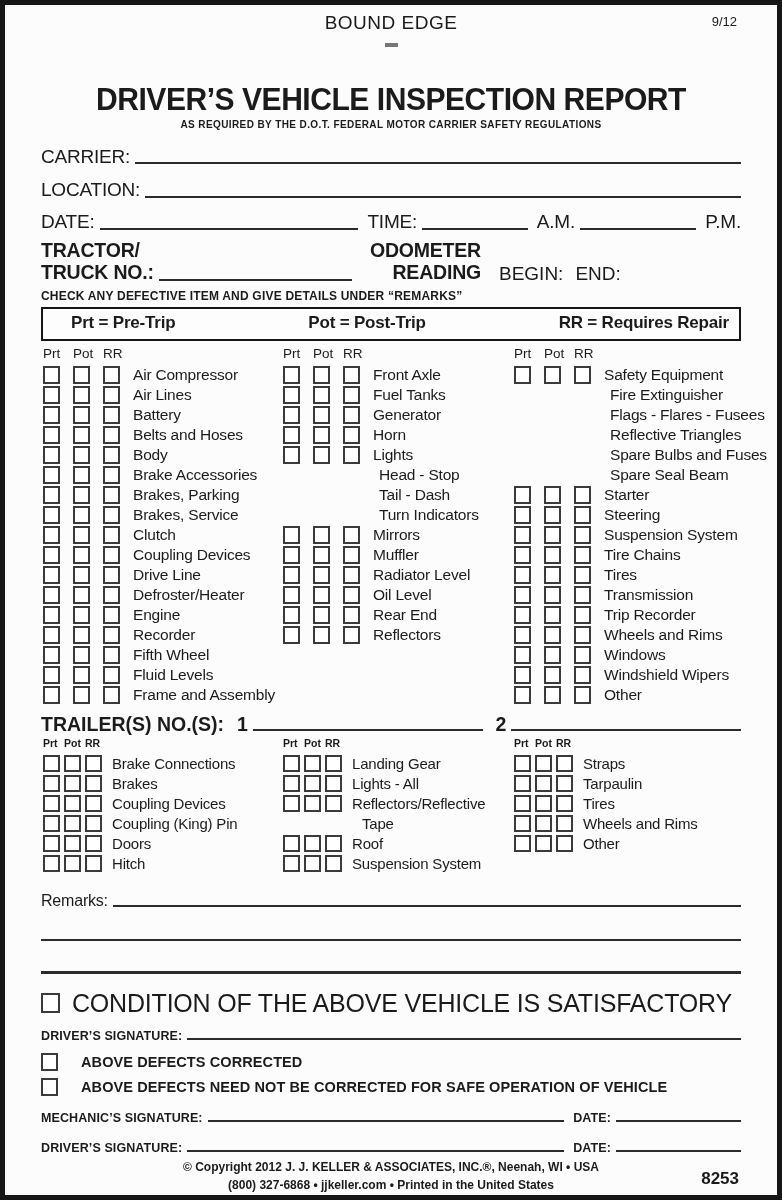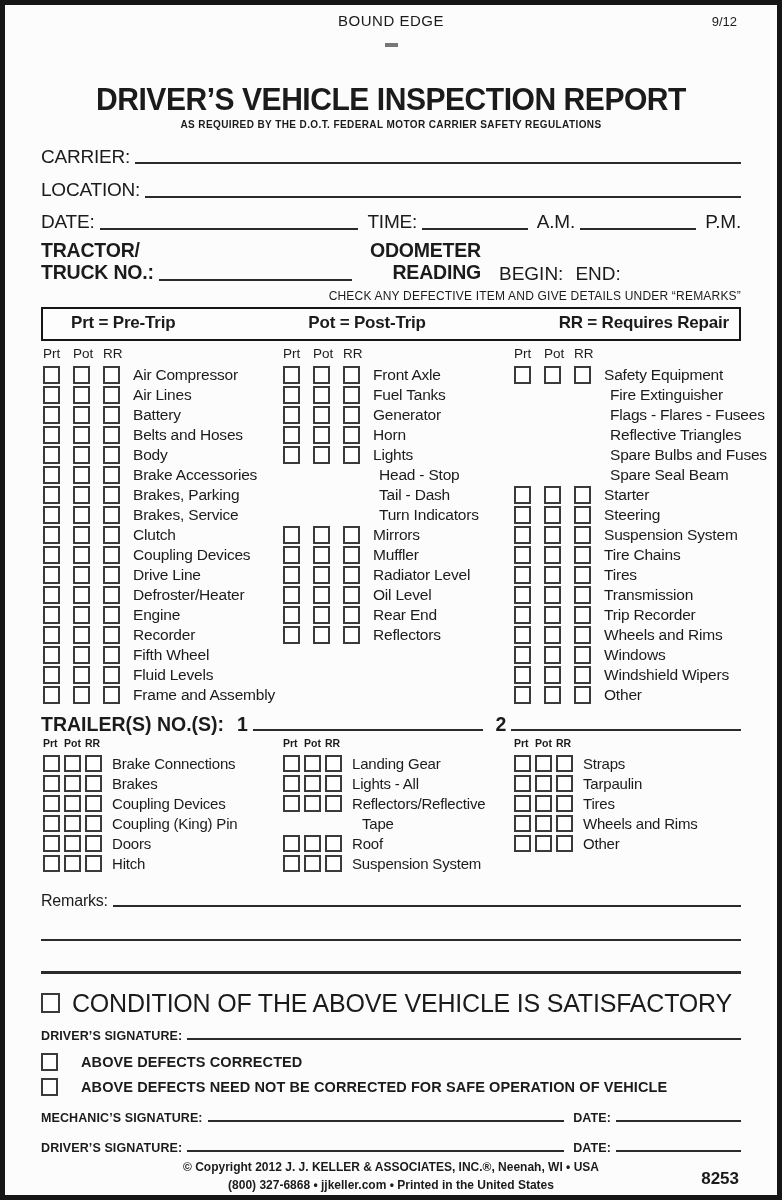--- a/index.html
+++ b/index.html
@@ -3,21 +3,21 @@
 <meta charset="utf-8">
 <style>
   html,body{margin:0;padding:0;background:#ffffff;}
   .page{
     width:782px;height:1200px;box-sizing:border-box;position:relative;
     background:#fcfcfc;border:5px solid #161616;padding:0 36px;
     font-family:"Liberation Sans", sans-serif;color:#1b1b1b;overflow:hidden;
   }
   
   .top-row{position:relative;margin-top:7px;height:18px;}
-  .bound-edge{display:block;text-align:center;font-size:15px;letter-spacing:.5px;}
+  .bound-edge{display:block;text-align:center;font-size:19px;letter-spacing:.5px;}
   .page-code{position:absolute;right:4px;top:2px;font-size:13px;}
   .fold-mark{width:13px;height:4px;background:#777;margin:13px auto 0 auto;}
   
   .title{margin:37px 0 0 0;text-align:center;font-size:31px;font-weight:700;letter-spacing:-.5px;line-height:1.05;transform:scaleX(.97);}
   .subtitle{margin-top:2px;text-align:center;font-size:10px;font-weight:700;letter-spacing:.4px;}
   
   .frow{display:flex;align-items:flex-end;font-size:19px;letter-spacing:-.2px;line-height:1.1;}
   .ln{flex:1;border-bottom:2px solid #2b2b2b;align-self:flex-end;margin:0 0 3px 5px;min-height:1px;}
   .f-carrier{margin-top:17px;}
   .f-location{margin-top:13px;}
@@ -27,21 +27,21 @@
   .f-date .g2{flex-grow:1.0;}
   .f-date .g3{flex-grow:1.1;}
   
   .tractor-block{display:flex;align-items:flex-end;margin-top:7px;gap:18px;}
   .tractor-left{flex:1.05;display:flex;align-items:flex-end;}
   .b2{font-weight:700;font-size:19.5px;line-height:1.12;letter-spacing:-.2px;}
   .odo{text-align:right;}
   .begin-end{width:242px;display:flex;flex-direction:row;gap:7px;}
   .be-row{display:flex;align-items:flex-end;font-size:19px;line-height:1.05;}
   
-  .instruction{margin-top:5px;text-align:right;font-size:12px;font-weight:400;letter-spacing:.2px;}
+  .instruction{margin-top:5px;text-align:left;font-size:12px;font-weight:700;letter-spacing:.2px;}
   .legend{margin-top:4px;border:2px solid #161616;background:#fdfdfd;display:flex;justify-content:space-between;
           padding:4px 10px 6px 28px;font-size:17px;font-weight:700;letter-spacing:-.2px;}
   
   .checklist{display:grid;grid-template-columns:242px 231px 1fr;margin-top:5px;}
   .check-col.first{padding-left:2px;}
   .col-hdr{height:18px;font-size:13.5px;margin-bottom:1px;}
   .col-hdr span{display:inline-block;width:30px;}
   .check-row{display:flex;align-items:center;height:20px;}
   .cb{box-sizing:content-box;width:13px;height:14px;border:2px solid #3a3a3a;background:#fff;margin-right:13px;flex:none;}
   .lab{font-size:15.5px;letter-spacing:-.2px;white-space:nowrap;}

